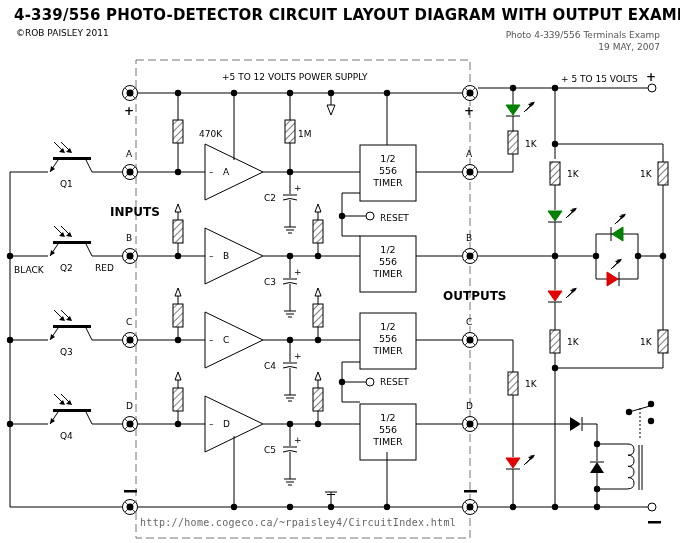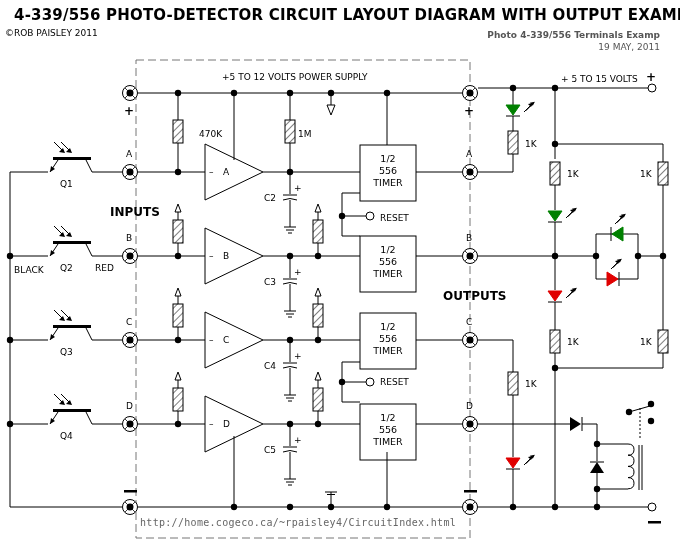--- a/index.html
+++ b/index.html
@@ -1,33 +1,33 @@
 <!DOCTYPE html>
 <html><head>
 <meta charset="utf-8">
 <style>
   html, body { margin: 0; padding: 0; background: #ffffff; }
   body { width: 680px; height: 543px; position: relative; overflow: hidden; font-family: "DejaVu Sans", sans-serif; }
   #title { position: absolute; left: 14px; top: 6px; font-size: 15px; font-weight: bold; letter-spacing: 0.2px; color: #000; white-space: nowrap; font-family: "DejaVu Sans", sans-serif; }
-  #copyright { position: absolute; left: 5px; top: 28px; font-size: 9px; color: #000; font-family: "DejaVu Sans", sans-serif; text-align: center; }
-  #photo-name { position: absolute; right: 20px; top: 30px; font-size: 9px; color: #555; text-align: right; font-family: "DejaVu Sans", sans-serif; font-weight: bold; }
+  #copyright { position: absolute; left: 16px; top: 28px; font-size: 9px; color: #000; font-family: "DejaVu Sans", sans-serif; text-align: center; }
+  #photo-name { position: absolute; right: 20px; top: 30px; font-size: 9px; color: #555; text-align: right; font-family: "DejaVu Sans", sans-serif; }
   #date { position: absolute; right: 20px; top: 42px; font-size: 9px; color: #555; text-align: right; font-family: "DejaVu Sans", sans-serif; }
   #url { position: absolute; left: 140px; top: 517px; font-size: 10px; color: #666; letter-spacing: 0.3px; font-family: "DejaVu Sans Mono", monospace; }
   svg { position: absolute; left: 0; top: 0; }
   svg text { font-family: "DejaVu Sans", sans-serif; font-size: 9px; fill: #000; }
   svg text.big { font-size: 12px; font-weight: bold; }
   svg text.t { font-size: 9.5px; }
 </style>
 </head>
 <body>
 
 <div id="title">4-339/556 PHOTO-DETECTOR CIRCUIT LAYOUT DIAGRAM WITH OUTPUT EXAMPLES</div>
 <div id="copyright">©ROB PAISLEY 2011</div>
 <div id="photo-name">Photo 4-339/556 Terminals Examp</div>
-<div id="date">19 MAY, 2011</div>
+<div id="date">19 MAY, 2007</div>
 <div id="url">http://home.cogeco.ca/~rpaisley4/CircuitIndex.html</div>
 
 <svg id="schem" width="680" height="543" viewBox="0 0 680 543">
   <defs>
     <pattern id="hatch" width="5" height="5" patternUnits="userSpaceOnUse" patternTransform="rotate(45)">
       <line x1="0" y1="0" x2="0" y2="5" stroke="#000" stroke-width="1"></line>
     </pattern>
   </defs>
 
   <path d="M136 60 H470 V538 H136 Z" fill="none" stroke="#777" stroke-width="1" stroke-dasharray="8,4"></path>

